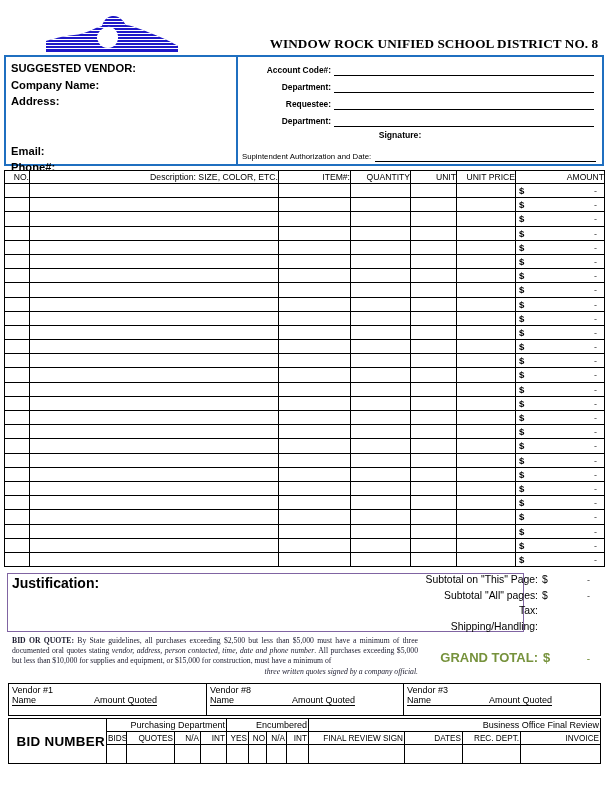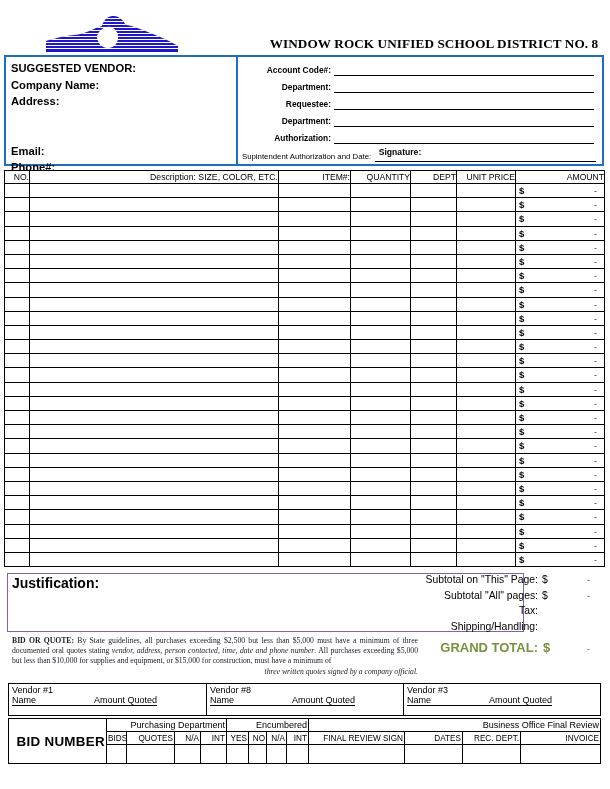--- a/index.html
+++ b/index.html
@@ -108,21 +108,21 @@
     padding:1px 0 0 4px;
   }
   #just-label { font-weight:bold; font-size:14px; }
 
   
   #totals { position:absolute; left:406px; top:574px; width:200px; }
   .trow { display:flex; align-items:baseline; height:15.6px; }
   .tlbl { width:132px; text-align:right; font-size:10.4px; white-space:nowrap; }
   .tdol { width:14px; text-align:left; font-size:10.4px; padding-left:4px; }
   .tdash { flex:1; text-align:right; font-size:9px; padding-right:16px; color:#3a3a3a; }
-  .trow.grand { height:20px; margin-top:4px; }
+  .trow.grand { height:20px; margin-top:14px; }
   .trow.grand .tlbl { font-weight:bold; font-size:13px; color:#76923C; }
   .trow.grand .tdol { font-weight:bold; font-size:13px; color:#76923C; padding-left:5px; }
   .trow.grand .tdash { color:#76923C; font-size:10px; }
 
   
   #legal {
     position:absolute; left:12px; top:636px; width:406px;
     font-family:"Liberation Serif", serif;
     font-size:7.7px; line-height:10.2px;
     text-align:justify;
@@ -221,24 +221,20 @@
       <div class="acct-line"></div>
     </div>
     <div class="acct-row">
       <div class="acct-lbl">Requestee:</div>
       <div class="acct-line"></div>
     </div>
     <div class="acct-row">
       <div class="acct-lbl">Department:</div>
       <div class="acct-line"></div>
     </div>
-    <div class="acct-row">
-      <div class="acct-lbl">Authorization:</div>
-      <div class="acct-line"></div>
-    </div>
     <div id="sig-row">Signature:</div>
     <div id="supt-row">
       <div id="supt-lbl">Supintendent Authorization and Date:</div>
       <div id="supt-line"></div>
     </div>
   </div>
 </div>
 
 <table id="item-table">
   <colgroup>
@@ -249,21 +245,21 @@
       <col style="width:46px">
       <col style="width:59px">
       <col style="width:89px">
   </colgroup>
   <thead>
     <tr>
       <th>NO.</th>
       <th class="desc-h">Description:  SIZE, COLOR, ETC.</th>
       <th>ITEM#:</th>
       <th>QUANTITY</th>
-      <th>DEPT</th>
+      <th>UNIT</th>
       <th>UNIT PRICE</th>
       <th>AMOUNT</th>
     </tr>
   </thead>
   <tbody id="item-tbody">
       <tr>
         <td></td>
         <td></td>
         <td></td>
         <td></td>

